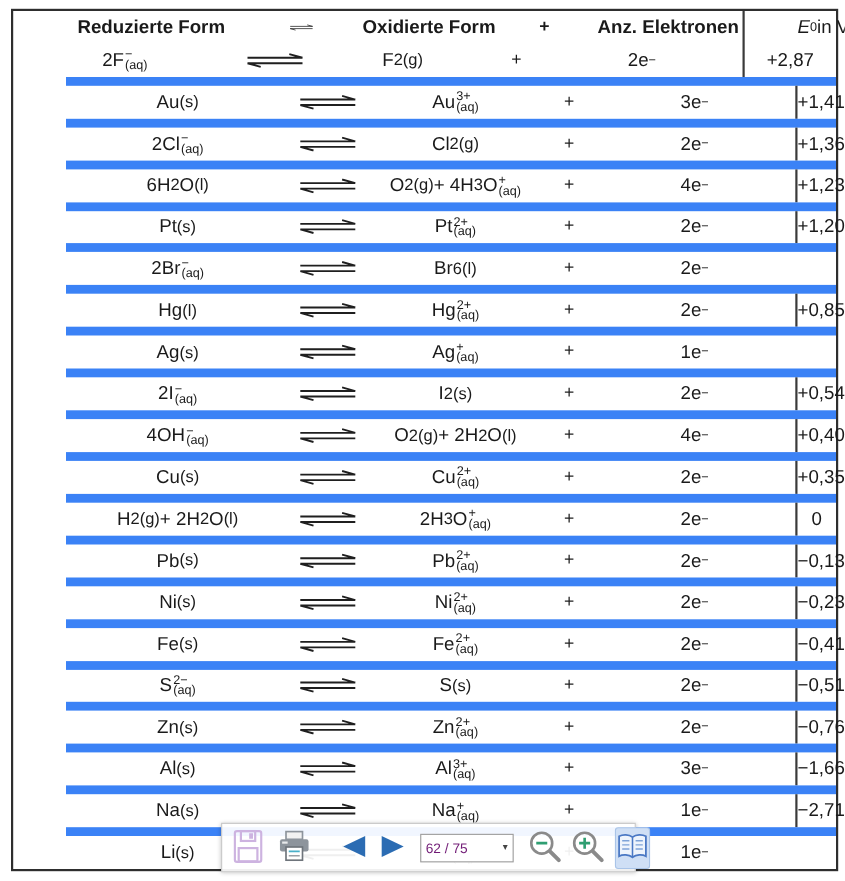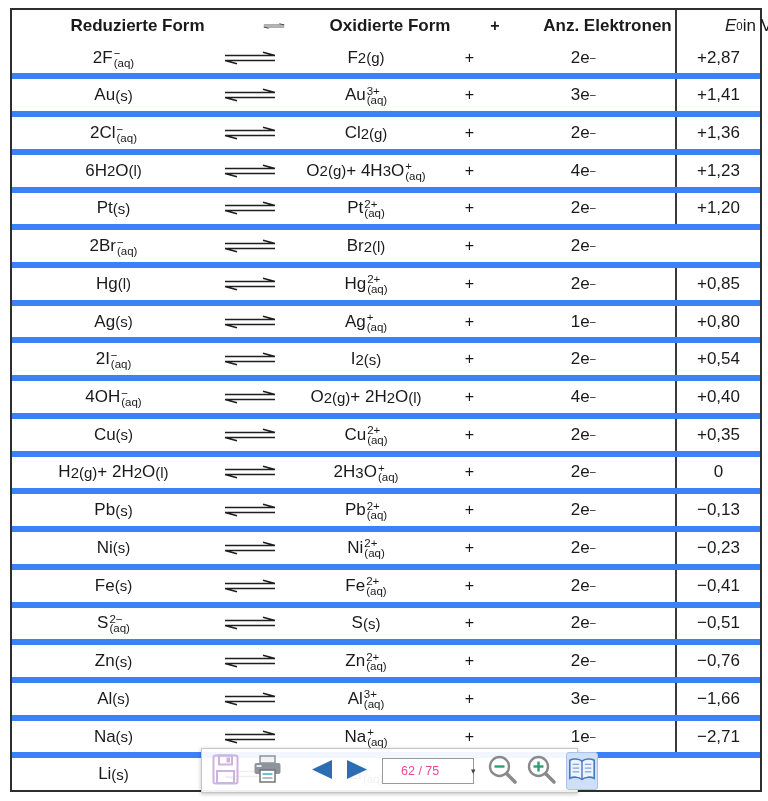--- a/index.html
+++ b/index.html
@@ -7,21 +7,21 @@
     width:768px;height:801px;position:relative;background:#ffffff;
     font-family:"Liberation Sans","DejaVu Sans",sans-serif;color:#1a1a1a;
     overflow:hidden;
   }
   
   .etable{
     position:absolute;left:10px;top:8px;right:6px;bottom:9px;
     border:2px solid #2e2e2e;display:flex;flex-direction:column;background:#fff;
   }
   .row{flex:1;display:grid;grid-template-columns:203px 70px 162px 45px 183px 1fr;min-height:0;}
-  .row + .row{border-top:6px solid #3b82f6;}
+  .row + .row{border-top:8px solid #3b82f6;margin-left:48px;}
   .cell{display:flex;align-items:center;justify-content:center;font-size:17px;white-space:nowrap;}
   .c-pot{border-left:2px solid #3a3a3a;}
   .hdr .cell{font-weight:bold;padding-left:48px;}
   .hdr .c-pot{font-weight:normal;}
   .c-plus{font-size:16px;}
   
   .sub{font-size:15px;vertical-align:-4px;letter-spacing:0;}
   .sup{font-size:11.5px;vertical-align:6px;}
   .stack{display:inline-flex;flex-direction:column;align-items:flex-start;
     font-size:11.5px;line-height:9.5px;vertical-align:middle;transform:translateY(1px);margin-left:1px;}
@@ -39,21 +39,21 @@
   .tb-btn.print{margin-left:9px;}
   .tb-sep{width:1px;height:30px;background:#d4d4d4;margin-left:11px;}
   .tb-btn.prev{margin-left:11px;}
   .tb-btn.next{margin-left:7px;}
   .page-box{
     margin-left:10px;width:92px;height:26px;background:#fff;border:1px solid #9b9b9b;
     display:flex;align-items:center;box-sizing:border-box;padding:0 4px;
   }
   .page-box input{
     border:none;outline:none;width:70px;font-size:12.5px;
-    font-family:"Liberation Sans","DejaVu Sans",sans-serif;color:#ec4899;background:transparent;padding:0;margin-left:14px;
+    font-family:"Liberation Sans","DejaVu Sans",sans-serif;color:#701a75;background:transparent;padding:0;
   }
   .page-caret{font-size:9px;color:#444;margin-left:auto;cursor:pointer;}
   .tb-btn.zoomout{margin-left:11px;}
   .tb-btn.zoomin{margin-left:4px;}
   .book-btn{
     margin-left:7px;width:38px;height:38px;background:#cfdff5;border:1px solid #a9c4e8;
     border-radius:3px;display:flex;align-items:center;justify-content:center;cursor:pointer;padding:0;
   }
 </style>
 </head>
@@ -152,21 +152,21 @@
     <div class="cell">2Br<span class="stack">
             <span>−</span>
             <span>(aq)</span>
           </span></div>
     <div class="cell c-eq">
       <svg class="eq-svg" width="54" height="14" viewBox="0 0 54 14">
         <path d="M2 4.5 H52 M52 4.5 L40 1.2" stroke="#1f1f1f" stroke-width="1.7" fill="none"></path>
         <path d="M52 9.5 H2 M2 9.5 L14 12.8" stroke="#1f1f1f" stroke-width="1.7" fill="none"></path>
       </svg>
     </div>
-    <div class="cell">Br<span class="sub">2(l)</span></div>
+    <div class="cell">Br<span class="sub">6(l)</span></div>
     <div class="cell c-plus">+</div>
     <div class="cell">2e<span class="sup">−</span></div>
   </div><div class="row">
     <div class="cell">Hg<span class="sub">(l)</span></div>
     <div class="cell c-eq">
       <svg class="eq-svg" width="54" height="14" viewBox="0 0 54 14">
         <path d="M2 4.5 H52 M52 4.5 L40 1.2" stroke="#1f1f1f" stroke-width="1.7" fill="none"></path>
         <path d="M52 9.5 H2 M2 9.5 L14 12.8" stroke="#1f1f1f" stroke-width="1.7" fill="none"></path>
       </svg>
     </div>
@@ -184,21 +184,20 @@
         <path d="M2 4.5 H52 M52 4.5 L40 1.2" stroke="#1f1f1f" stroke-width="1.7" fill="none"></path>
         <path d="M52 9.5 H2 M2 9.5 L14 12.8" stroke="#1f1f1f" stroke-width="1.7" fill="none"></path>
       </svg>
     </div>
     <div class="cell">Ag<span class="stack">
             <span>+</span>
             <span>(aq)</span>
           </span></div>
     <div class="cell c-plus">+</div>
     <div class="cell">1e<span class="sup">−</span></div>
-    <div class="cell c-pot">+0,80</div>
   </div><div class="row">
     <div class="cell">2I<span class="stack">
             <span>−</span>
             <span>(aq)</span>
           </span></div>
     <div class="cell c-eq">
       <svg class="eq-svg" width="54" height="14" viewBox="0 0 54 14">
         <path d="M2 4.5 H52 M52 4.5 L40 1.2" stroke="#1f1f1f" stroke-width="1.7" fill="none"></path>
         <path d="M52 9.5 H2 M2 9.5 L14 12.8" stroke="#1f1f1f" stroke-width="1.7" fill="none"></path>
       </svg>

